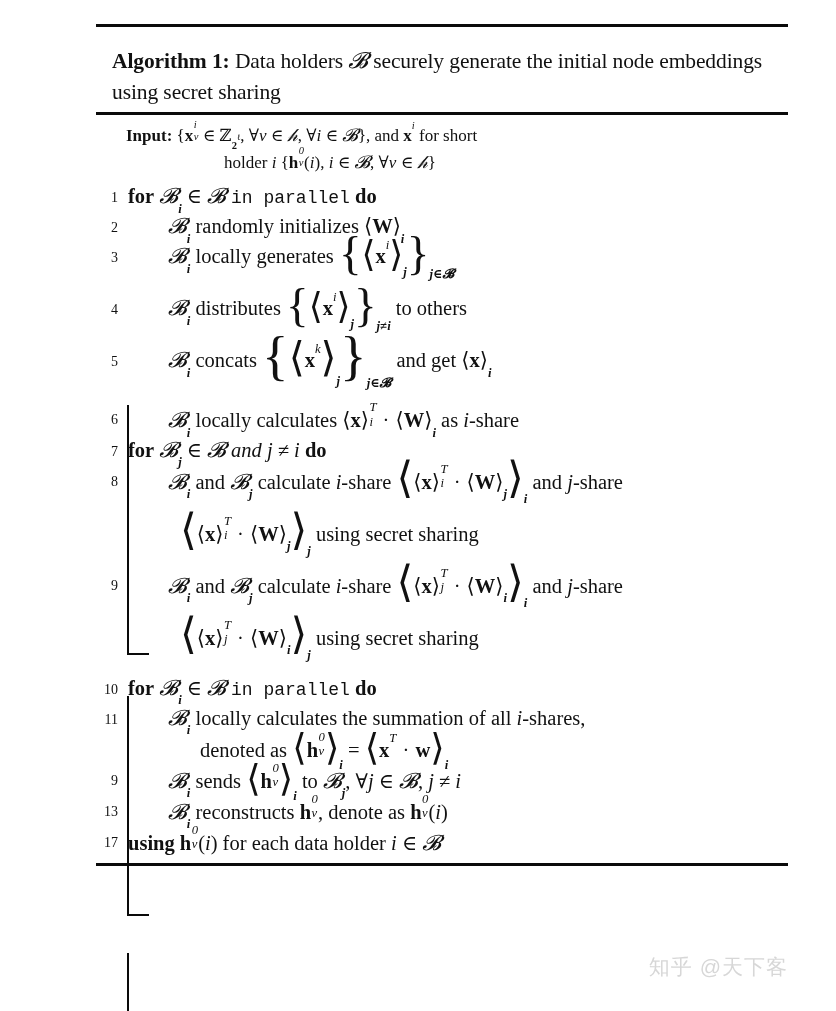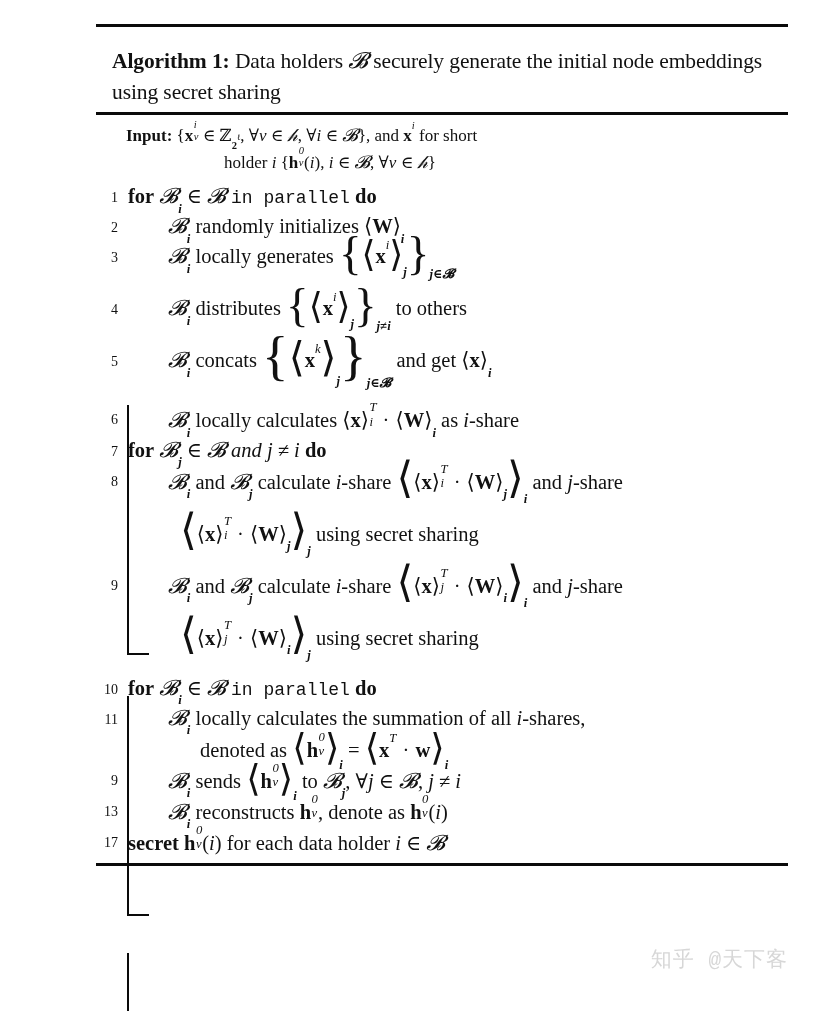--- a/index.html
+++ b/index.html
@@ -166,24 +166,24 @@
     line-height: 0;
     position: relative;
     top: 0.08em;
   }
   .dot { padding: 0 1px; }
 
   
   #watermark {
     position: absolute;
     right: 48px;
-    bottom: 38px;
+    bottom: 30px;
     font-size: 21px;
     color: #d7d7d7;
-    font-family: Liberation Mono, monospace;
+    font-family: Liberation Sans, sans-serif;
     letter-spacing: 1px;
     white-space: nowrap;
   }
 </style>
 </head>
 <body>
 
 <div id="algorithm-figure">
 
   <div class="rule-thick"></div>
@@ -325,21 +325,21 @@
     <div class="row">
       <div class="lineno">13</div>
       <div class="code level1">
         <span class="cal">𝓑</span><sub><i>i</i></sub> reconstructs <span class="bmath">h</span><span class="subsup"><i class="s-up">0</i><i class="s-dn">v</i></span>, denote as <span class="bmath">h</span><span class="subsup"><i class="s-up">0</i><i class="s-dn">v</i></span>(<span class="imath">i</span>)
       </div>
     </div>
 
     <div class="row">
       <div class="lineno">17</div>
       <div class="code level0">
-        <span class="kw">secret</span> <span class="bmath">h</span><span class="subsup"><i class="s-up">0</i><i class="s-dn">v</i></span>(<span class="imath">i</span>) for each data holder <span class="imath">i</span> ∈ <span class="cal">𝓑</span>
+        <span class="kw">using</span> <span class="bmath">h</span><span class="subsup"><i class="s-up">0</i><i class="s-dn">v</i></span>(<span class="imath">i</span>) for each data holder <span class="imath">i</span> ∈ <span class="cal">𝓑</span>
       </div>
     </div>
 
   </div>
 
   <div class="rule-bottom"></div>
 
 </div>
 
 <div id="watermark">知乎 @天下客</div>

